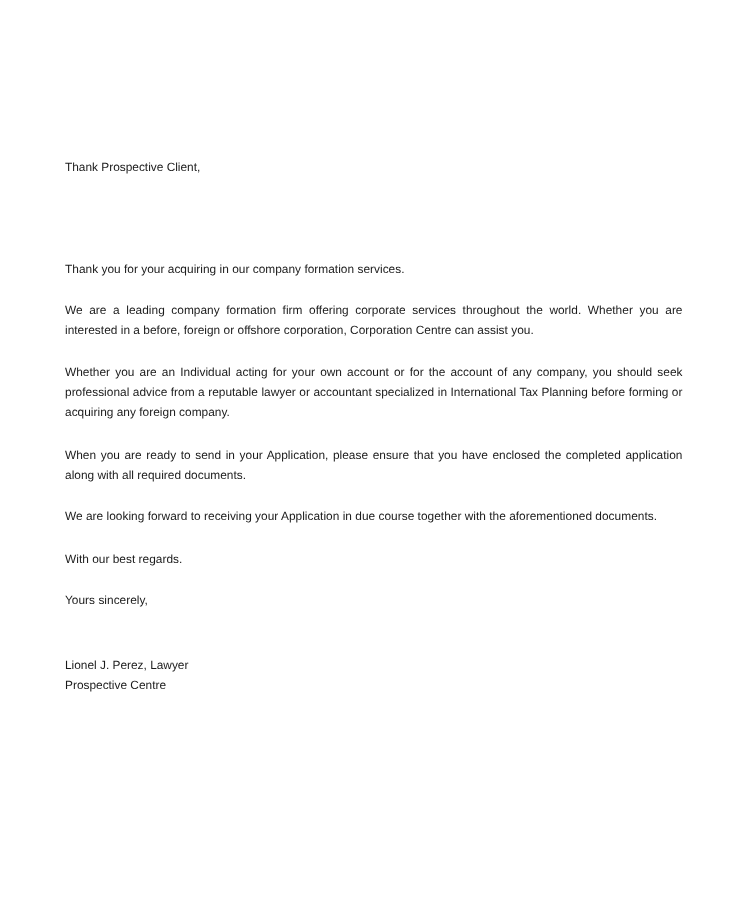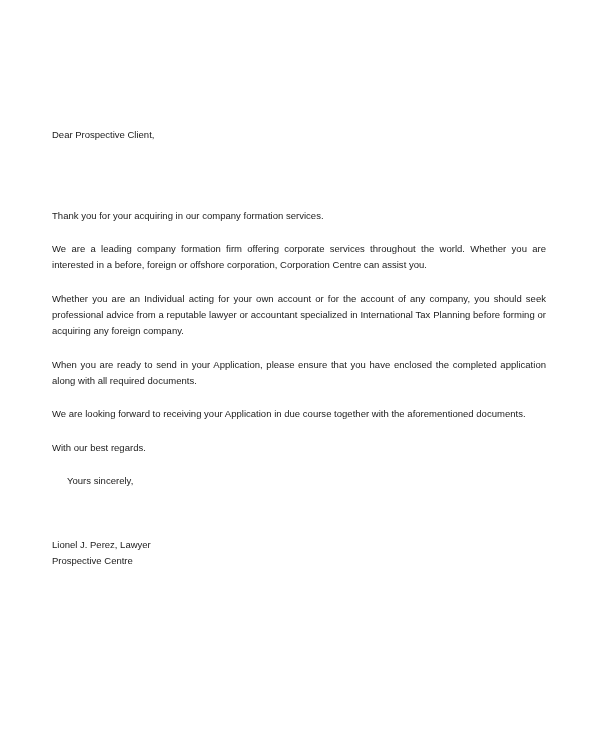--- a/index.html
+++ b/index.html
@@ -38,37 +38,36 @@
   }
   p.para {
     font-size: 9.5px;
     line-height: 1.72;
     text-align: justify;
     margin: 0 0 17px 0;
     letter-spacing: 0.02px;
   }
   p.para:last-child {
     margin-bottom: 0;
-    margin-left: 15px;
   }
   .signature {
-    margin-top: 48px;
+    margin-top: 36px;
   }
   .signature .sig-line {
     font-size: 9.5px;
     line-height: 1.62;
   }
 </style>
 </head>
 <body>
 
 <div class="page">
   <div class="letter">
 
-    <div class="salutation">Dear Prospective Client,</div>
+    <div class="salutation">Thank Prospective Client,</div>
 
     <div class="body-block">
       <p class="para">Thank you for your acquiring in our company formation services.</p>
       <p class="para">We are a leading company formation firm offering corporate services throughout the world. Whether you are interested in a before, foreign or offshore corporation, Corporation Centre can assist you.</p>
       <p class="para">Whether you are an Individual acting for your own account or for the account of any company, you should seek professional advice from a reputable lawyer or accountant specialized in International Tax Planning before forming or acquiring any foreign company.</p>
       <p class="para">When you are ready to send in your Application, please ensure that you have enclosed the completed application along with all required documents.</p>
       <p class="para">We are looking forward to receiving your Application in due course together with the aforementioned documents.</p>
       <p class="para">With our best regards.</p>
       <p class="para">Yours sincerely,</p>
     </div>

